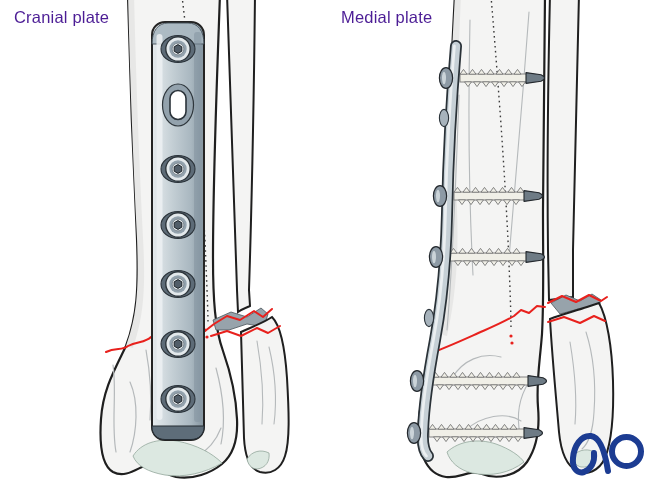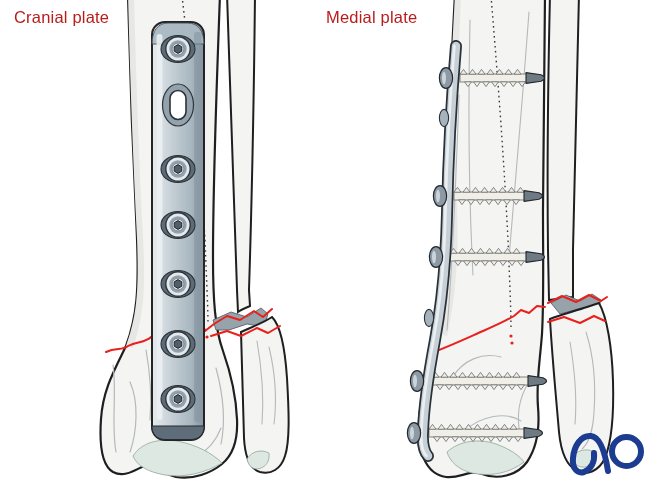--- a/index.html
+++ b/index.html
@@ -8,25 +8,25 @@
     width:665px;height:493px;
     background:var(--bg,#fff);
     font-family:"Liberation Sans", sans-serif;
     overflow:hidden;
   }
   .label{
     position:absolute;
     top:8px;
     font-size:16.5px;
     letter-spacing:.2px;
-    color:#b91c1c;
+    color:#4c1d95;
     white-space:nowrap;
   }
   .label-cranial{left:14px;}
-  .label-medial{left:326px;}
+  .label-medial{left:341px;}
   svg{position:absolute;left:0;top:0;}
 </style>
 </head>
 <body>
 
 <div class="canvas">
 
   <div class="label label-cranial">Cranial plate</div>
   <div class="label label-medial">Medial plate</div>
 

